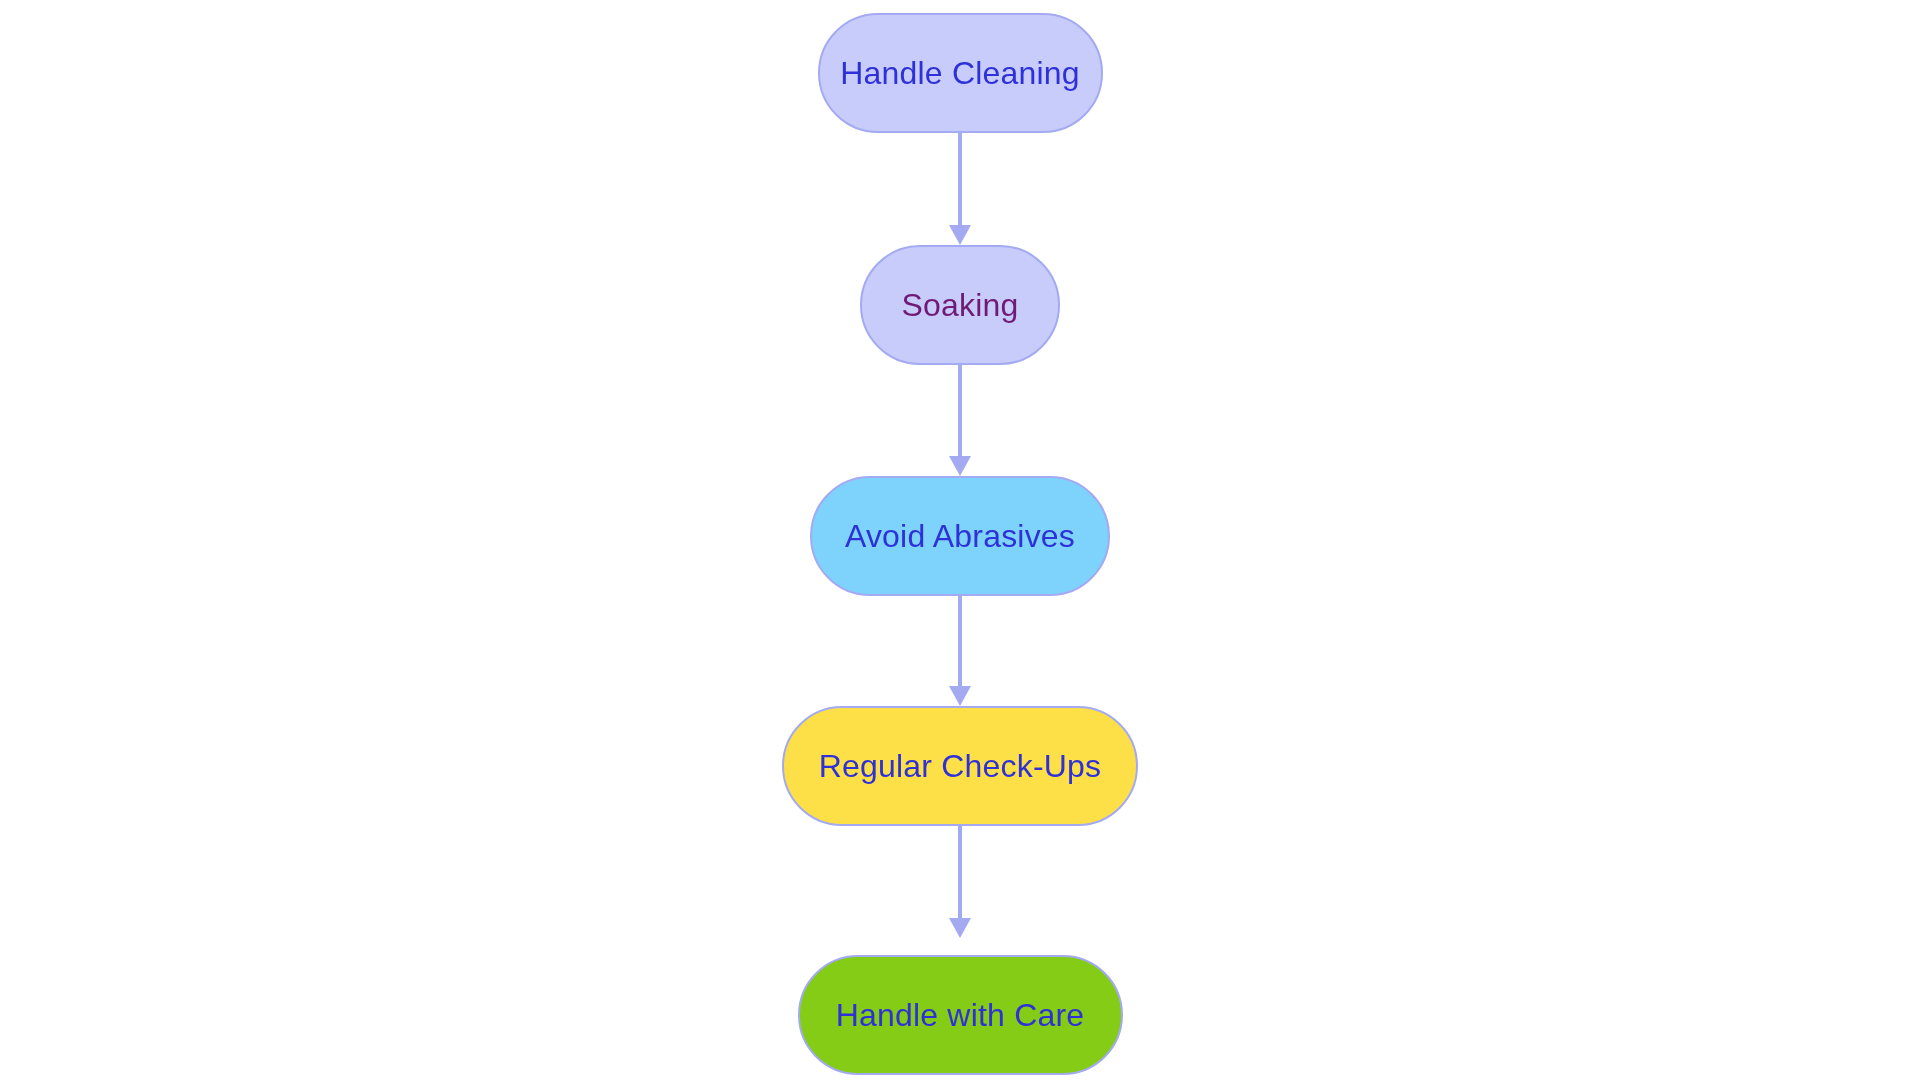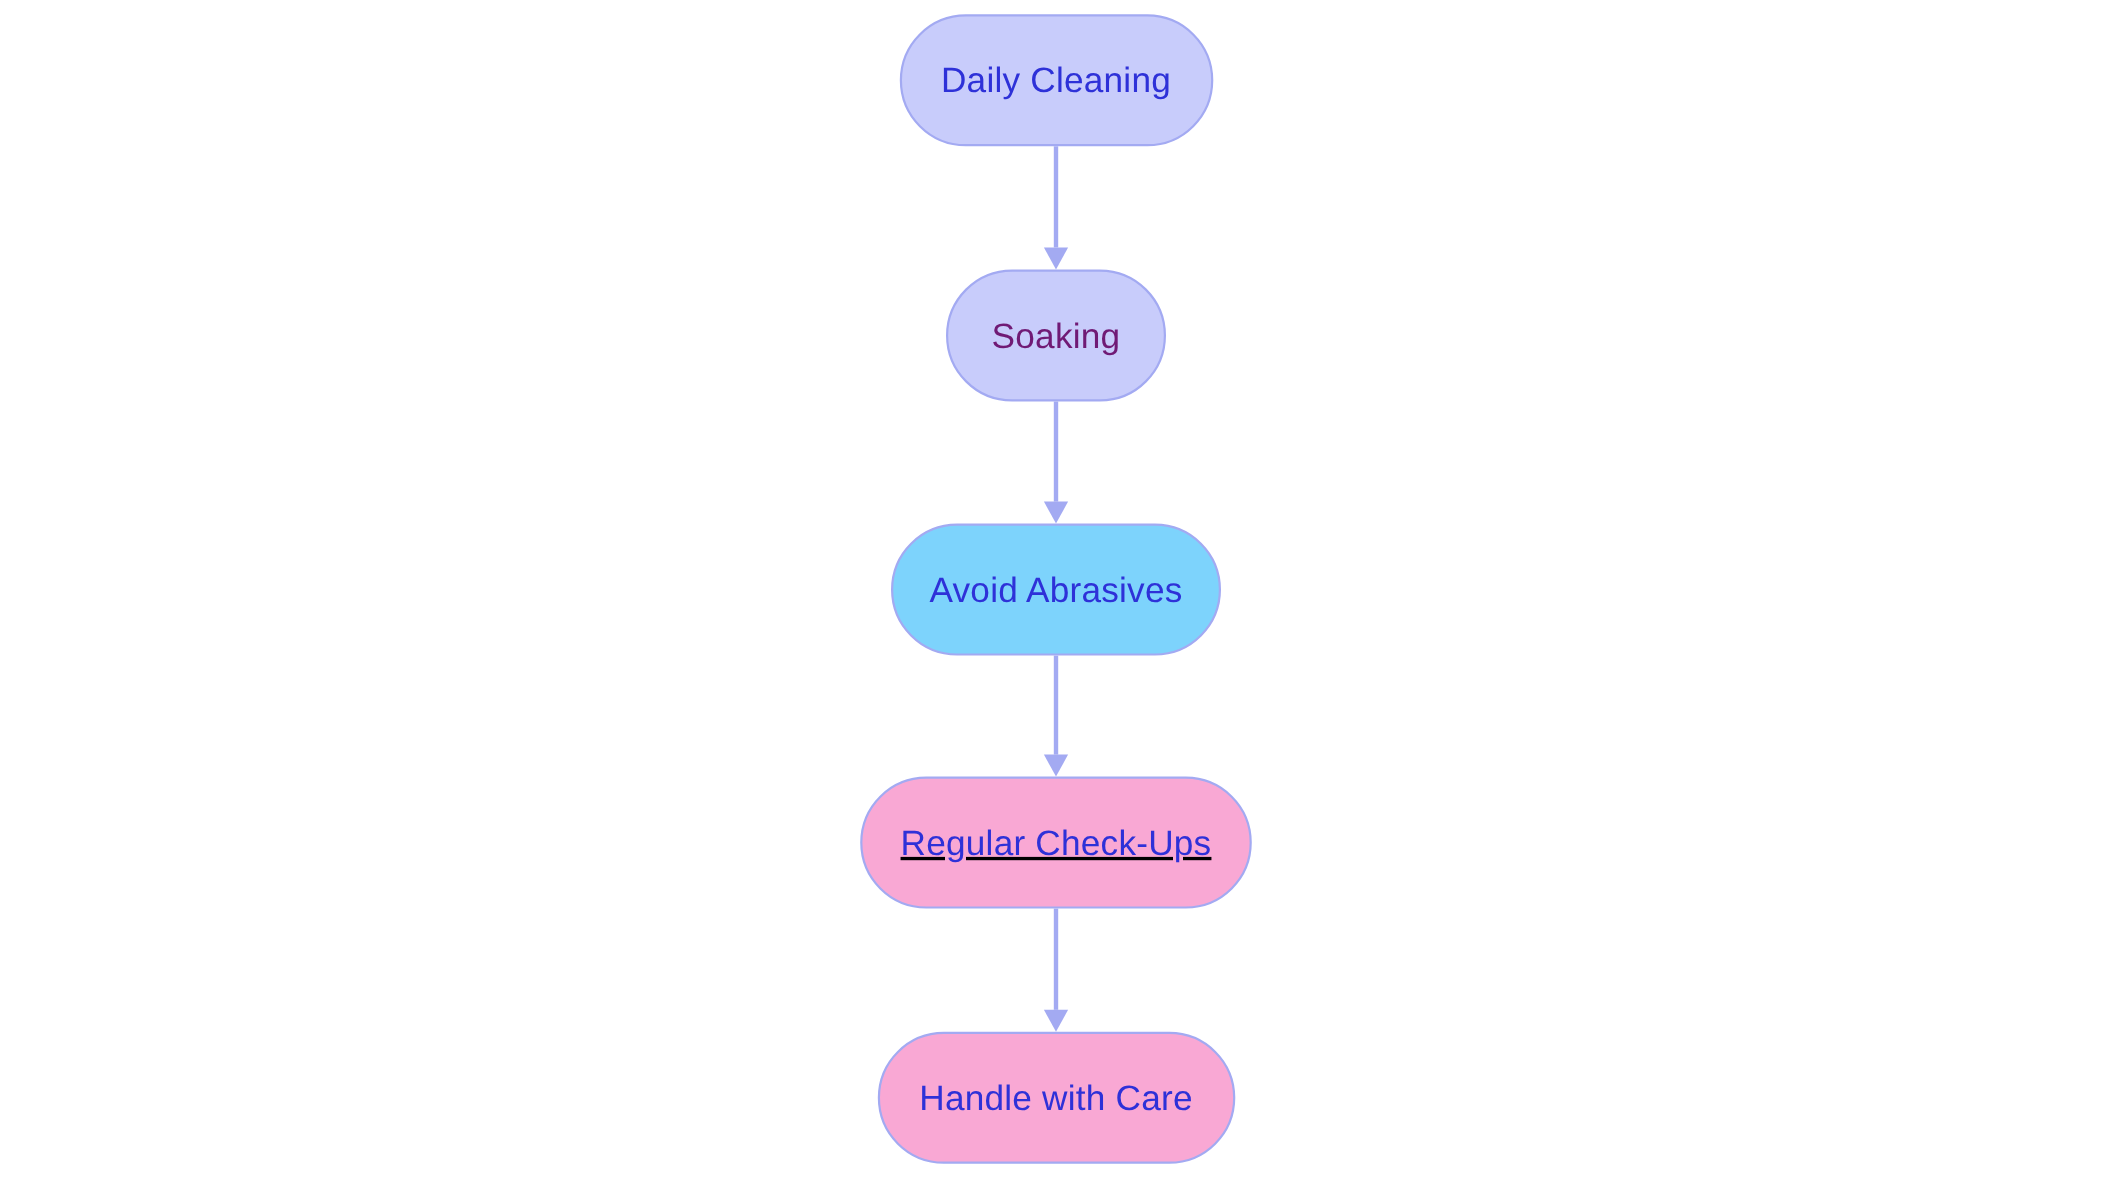--- a/index.html
+++ b/index.html
@@ -72,21 +72,21 @@
   #top-spacer { flex: 0 0 auto; }
 </style>
 </head>
 <body>
 
 <div id="flowchart-canvas" style="background: rgb(255, 255, 255);">
 
   <div id="top-spacer" style="height:13px;"></div>
 
   <div class="flow-node" style="width: 285px; background: rgb(200, 204, 251); border-color: rgb(163, 170, 242);">
-    <span class="flow-node-label" style="color: rgb(46, 49, 216);">Daily Cleaning</span>
+    <span class="flow-node-label" style="color: rgb(46, 49, 216);">Handle Cleaning</span>
   </div>
 
   <div class="flow-connector" style="height:112px;">
     <div class="connector-line" style="background: rgb(163, 170, 242);"></div>
     <div class="connector-arrowhead" style="border-top-color: rgb(163, 170, 242);"></div>
   </div>
 
   <div class="flow-node" style="width: 200px; background: rgb(200, 204, 251); border-color: rgb(163, 170, 242);">
     <span class="flow-node-label" style="color: #701a75;">Soaking</span>
   </div>
@@ -98,26 +98,26 @@
 
   <div class="flow-node" style="width: 300px; background: #7dd3fc; border-color: rgb(163, 170, 242);">
     <span class="flow-node-label" style="color: rgb(46, 49, 216);">Avoid Abrasives</span>
   </div>
 
   <div class="flow-connector" style="height:110px;">
     <div class="connector-line" style="background: rgb(163, 170, 242);"></div>
     <div class="connector-arrowhead" style="border-top-color: rgb(163, 170, 242);"></div>
   </div>
 
-  <div class="flow-node" style="width: 356px; background: #f9a8d4; border-color: rgb(163, 170, 242); text-decoration: underline;">
+  <div class="flow-node" style="width: 356px; background: #fde047; border-color: rgb(163, 170, 242);">
     <span class="flow-node-label" style="color: rgb(46, 49, 216);">Regular Check-Ups</span>
   </div>
 
   <div class="flow-connector" style="height:112px;">
     <div class="connector-line" style="background: rgb(163, 170, 242);"></div>
     <div class="connector-arrowhead" style="border-top-color: rgb(163, 170, 242);"></div>
   </div>
 
-  <div class="flow-node" style="width: 325px; background: #f9a8d4; border-color: rgb(163, 170, 242);">
+  <div class="flow-node" style="width: 325px; background: #84cc16; border-color: rgb(163, 170, 242); margin-top: 17px;">
     <span class="flow-node-label" style="color: rgb(46, 49, 216);">Handle with Care</span>
   </div>
 
 </div>
 
 </body></html>

